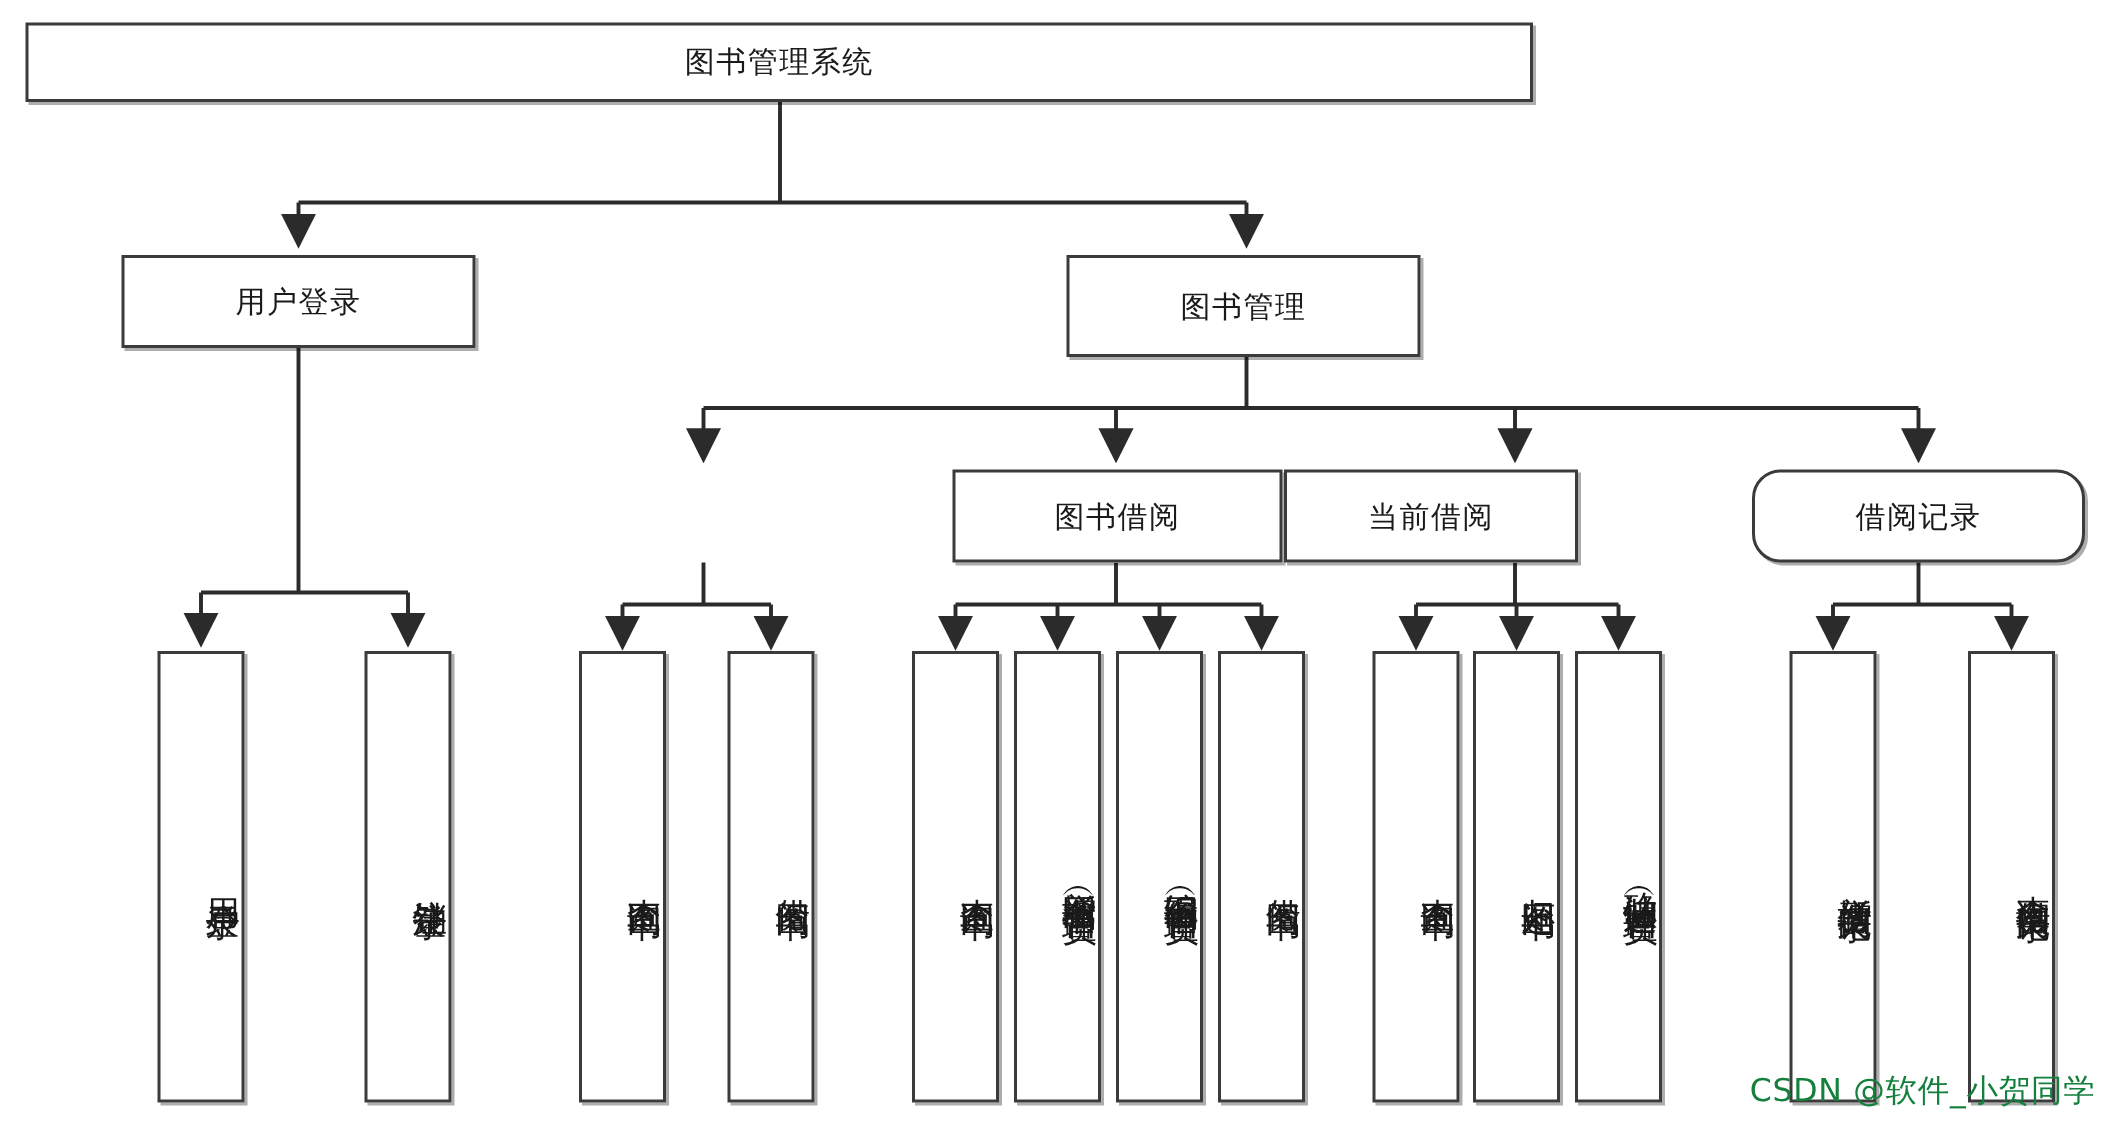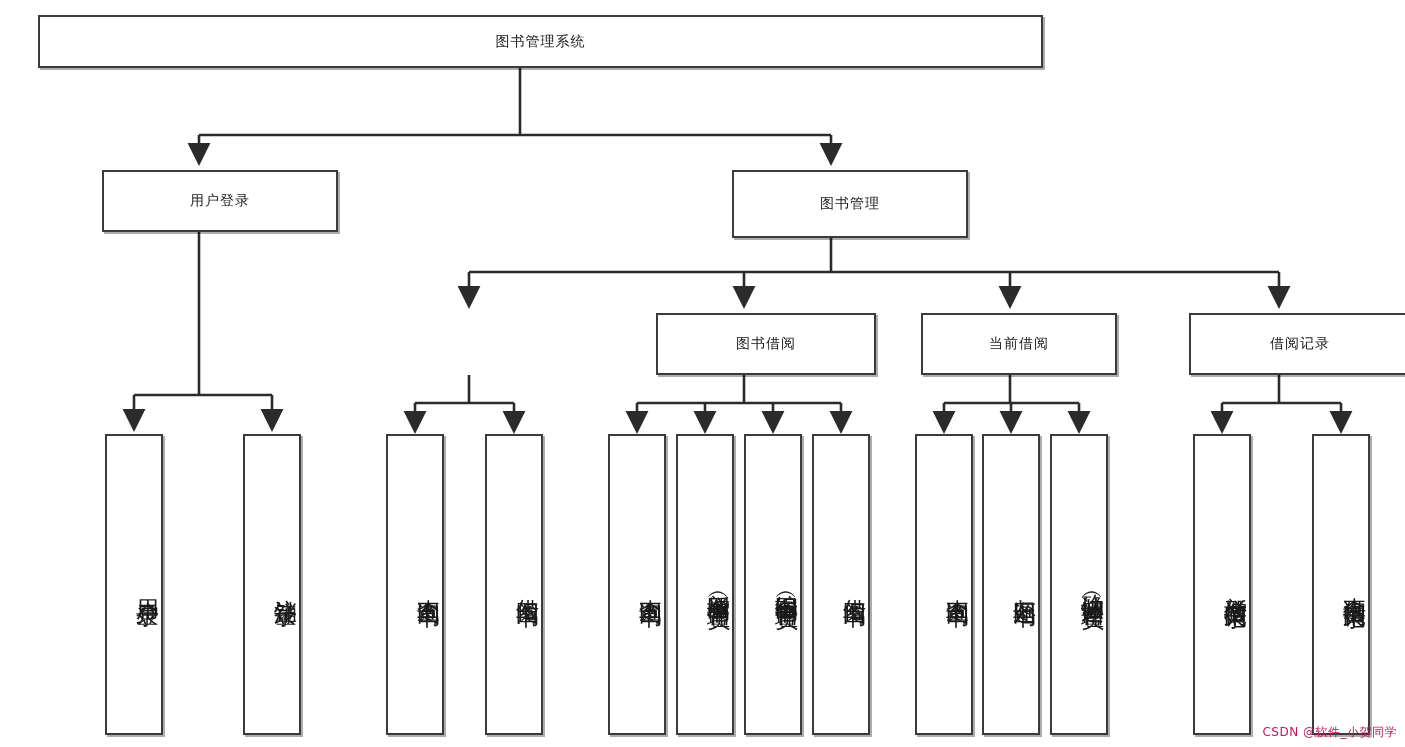--- a/index.html
+++ b/index.html
@@ -29,23 +29,22 @@
     box-sizing: border-box;
     background: #ffffff;
     border: 2px solid #3b3b3b;
     box-shadow: 2px 2px 0 rgba(0,0,0,0.32);
     display: flex;
     align-items: center;
     justify-content: center;
     color: #1a1a1a;
   }
   .node.horizontal {
-    font-size: 14px;
+    font-size: 20px;
     letter-spacing: 1px;
-    margin-left: 21px;
   }
   .node.vertical {
     writing-mode: vertical-rl;
     text-orientation: upright;
     font-size: 23px;
     line-height: 1.18;
     letter-spacing: 2px;
     padding-top: 6px;
     padding-bottom: 6px;
     text-align: center;
@@ -55,22 +54,22 @@
   .node.vertical .vlabel {
     display: block;
     writing-mode: vertical-rl;
     text-orientation: upright;
     max-height: 100%;
   }
   #watermark {
     position: absolute;
     right: 8px;
     bottom: 6px;
-    font-size: 12px;
-    color: #be185d;
+    font-size: 21px;
+    color: #15803d;
     white-space: nowrap;
     letter-spacing: 0.5px;
   }
 </style>
 </head>
 <body>
 
 <div id="canvas">
 
   <svg id="wires" viewBox="0 0 1405 747" xmlns="http://www.w3.org/2000/svg">
@@ -125,23 +124,23 @@
 
   <div class="node horizontal" style="left:17px; top:15px; width:1005px; height:53px;">图书管理系统</div>
 
   <div class="node horizontal" style="left:81px; top:170px; width:236px; height:62px;">用户登录</div>
 
   <div class="node horizontal" style="left:711px; top:170px; width:236px; height:68px;">图书管理</div>
 
 
   <div class="node horizontal" style="left:635px; top:313px; width:220px; height:62px;">图书借阅</div>
 
-  <div class="node horizontal" style="left:900px; top:313px; width:196px; height:62px;">当前借阅</div>
+  <div class="node horizontal" style="left:856px; top:313px; width:196px; height:62px;">当前借阅</div>
 
-  <div class="node horizontal" style="left:1168px; top:313px; width:222px; height:62px;">借阅记录</div>
+  <div class="node horizontal" style="left:1168px; top:313px; width:222px; height:62px;border-radius:19px;">借阅记录</div>
 
   <div class="node vertical" style="left:105px; top:434px; width:58px; height:301px;">
     <span class="vlabel">用户登录</span>
   </div>
 
   <div class="node vertical" style="left:243px; top:434px; width:58px; height:301px;">
     <span class="vlabel">注销登录</span>
   </div>
 
   <div class="node vertical" style="left:386px; top:434px; width:58px; height:301px;">

